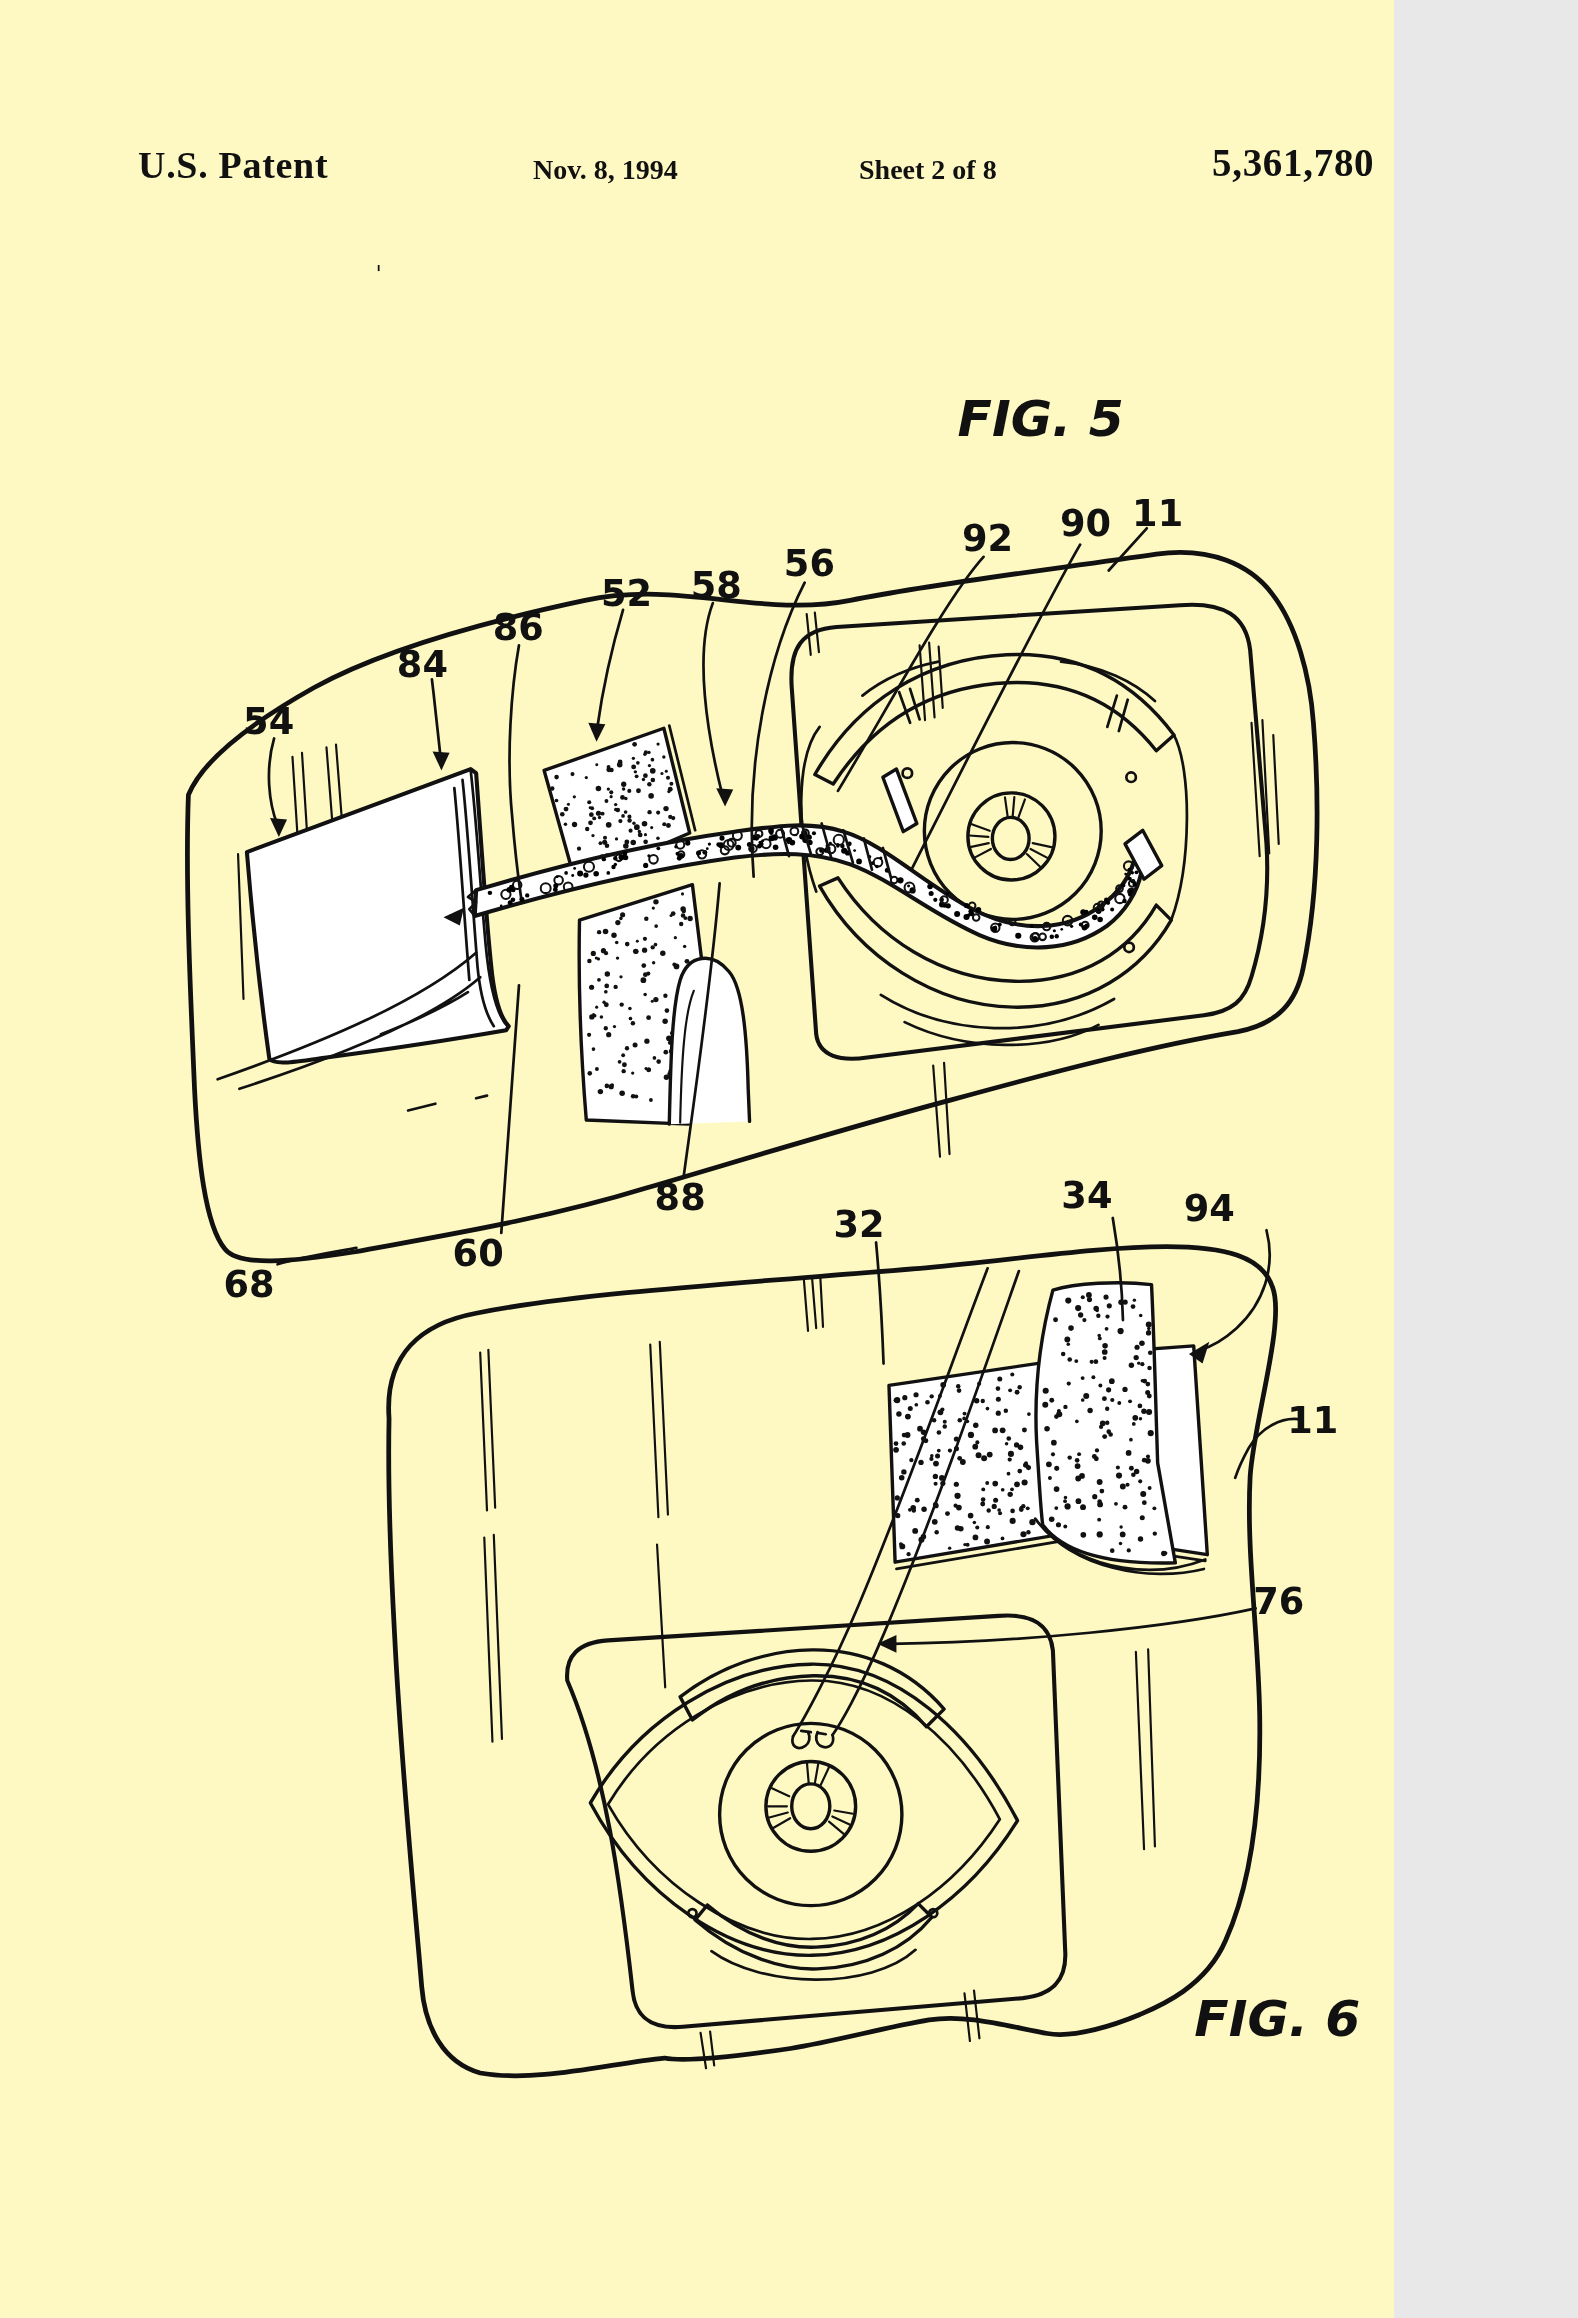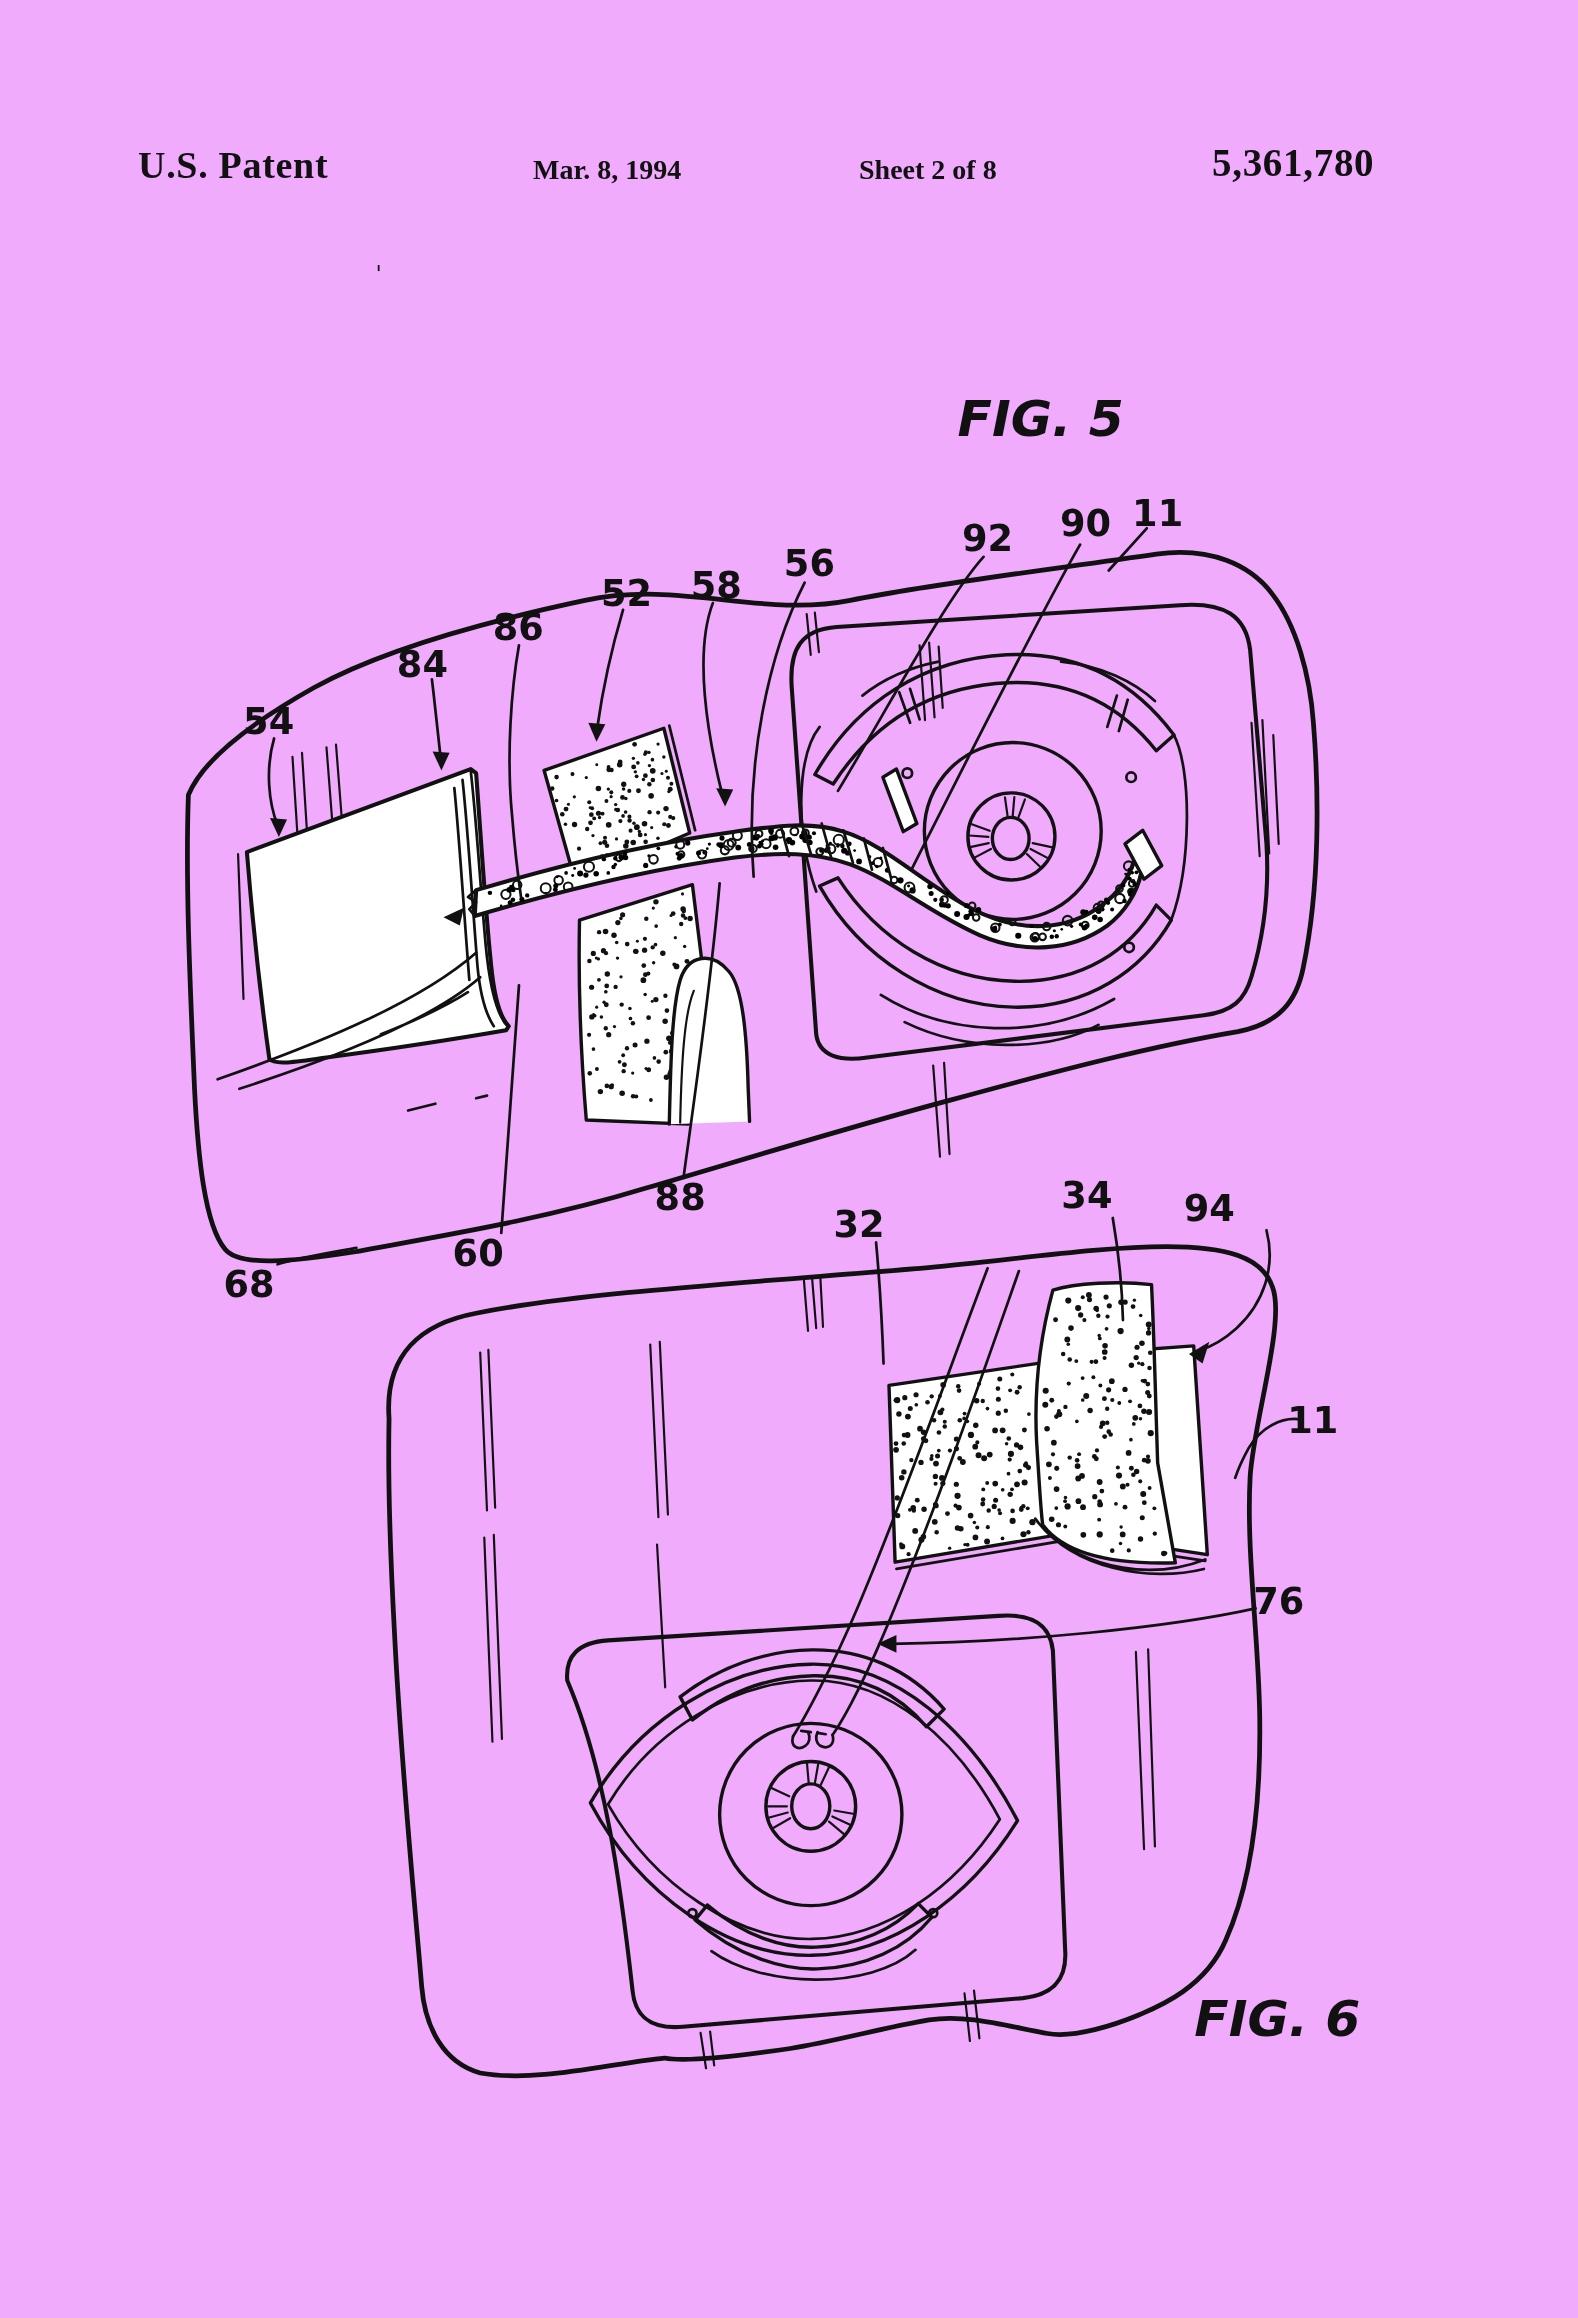--- a/index.html
+++ b/index.html
@@ -1,16 +1,16 @@
 <!DOCTYPE html>
 <html style="font-size:11px"><head>
 <meta charset="utf-8">
 <style>
   html,body{margin:0;padding:0;background:#e8e8e8;}
-  .page{position:relative;width:1578px;height:2319px;background:#f0abfc;overflow:hidden;
+  .page{position:relative;width:1394px;height:2319px;background:#fef9c3;overflow:hidden;
         font-family:"Liberation Serif", serif;color:#111;}
   .hdr{position:absolute;white-space:nowrap;font-weight:bold;}
   .hdr-title{left:138px;top:143px;font-size:38px;letter-spacing:0.7px;}
   .hdr-date{left:533px;top:154px;font-size:28px;}
   .hdr-sheet{left:859px;top:154px;font-size:28px;}
   .hdr-patno{left:1176px;top:140px;font-size:39px;letter-spacing:0.7px;margin-left:36px;}
   svg{position:absolute;left:0;top:0;}
   .ln{stroke:#111;fill:none;stroke-linecap:round;stroke-linejoin:round;}
   .w7{stroke-width:7px;} .w6{stroke-width:6px;} .w5{stroke-width:5px;}
   .w4{stroke-width:4px;} .w3{stroke-width:3.2px;}
@@ -19,21 +19,21 @@
   .num{font-family:"DejaVu Sans", sans-serif;font-weight:bold;font-size:54px;fill:#111;}
   .cap{font-family:"DejaVu Sans", sans-serif;font-weight:bold;font-style:italic;font-size:74px;fill:#111;}
   .stray{font-family:"DejaVu Serif", serif;font-size:34px;fill:#111;}
 </style>
 </head>
 <body>
 
 <div class="page">
 
   <span class="hdr hdr-title">U.S. Patent</span>
-  <span class="hdr hdr-date">Mar. 8, 1994</span>
+  <span class="hdr hdr-date">Nov. 8, 1994</span>
   <span class="hdr hdr-sheet">Sheet 2 of 8</span>
   <span class="hdr hdr-patno">5,361,780</span>
 
   <svg width="1578" height="2319" viewBox="0 0 2320 3408">
 
     <g>
 
       <path class="ln w7" d="
         M 277 1168
         C 300 1112 380 1056 462 1010

